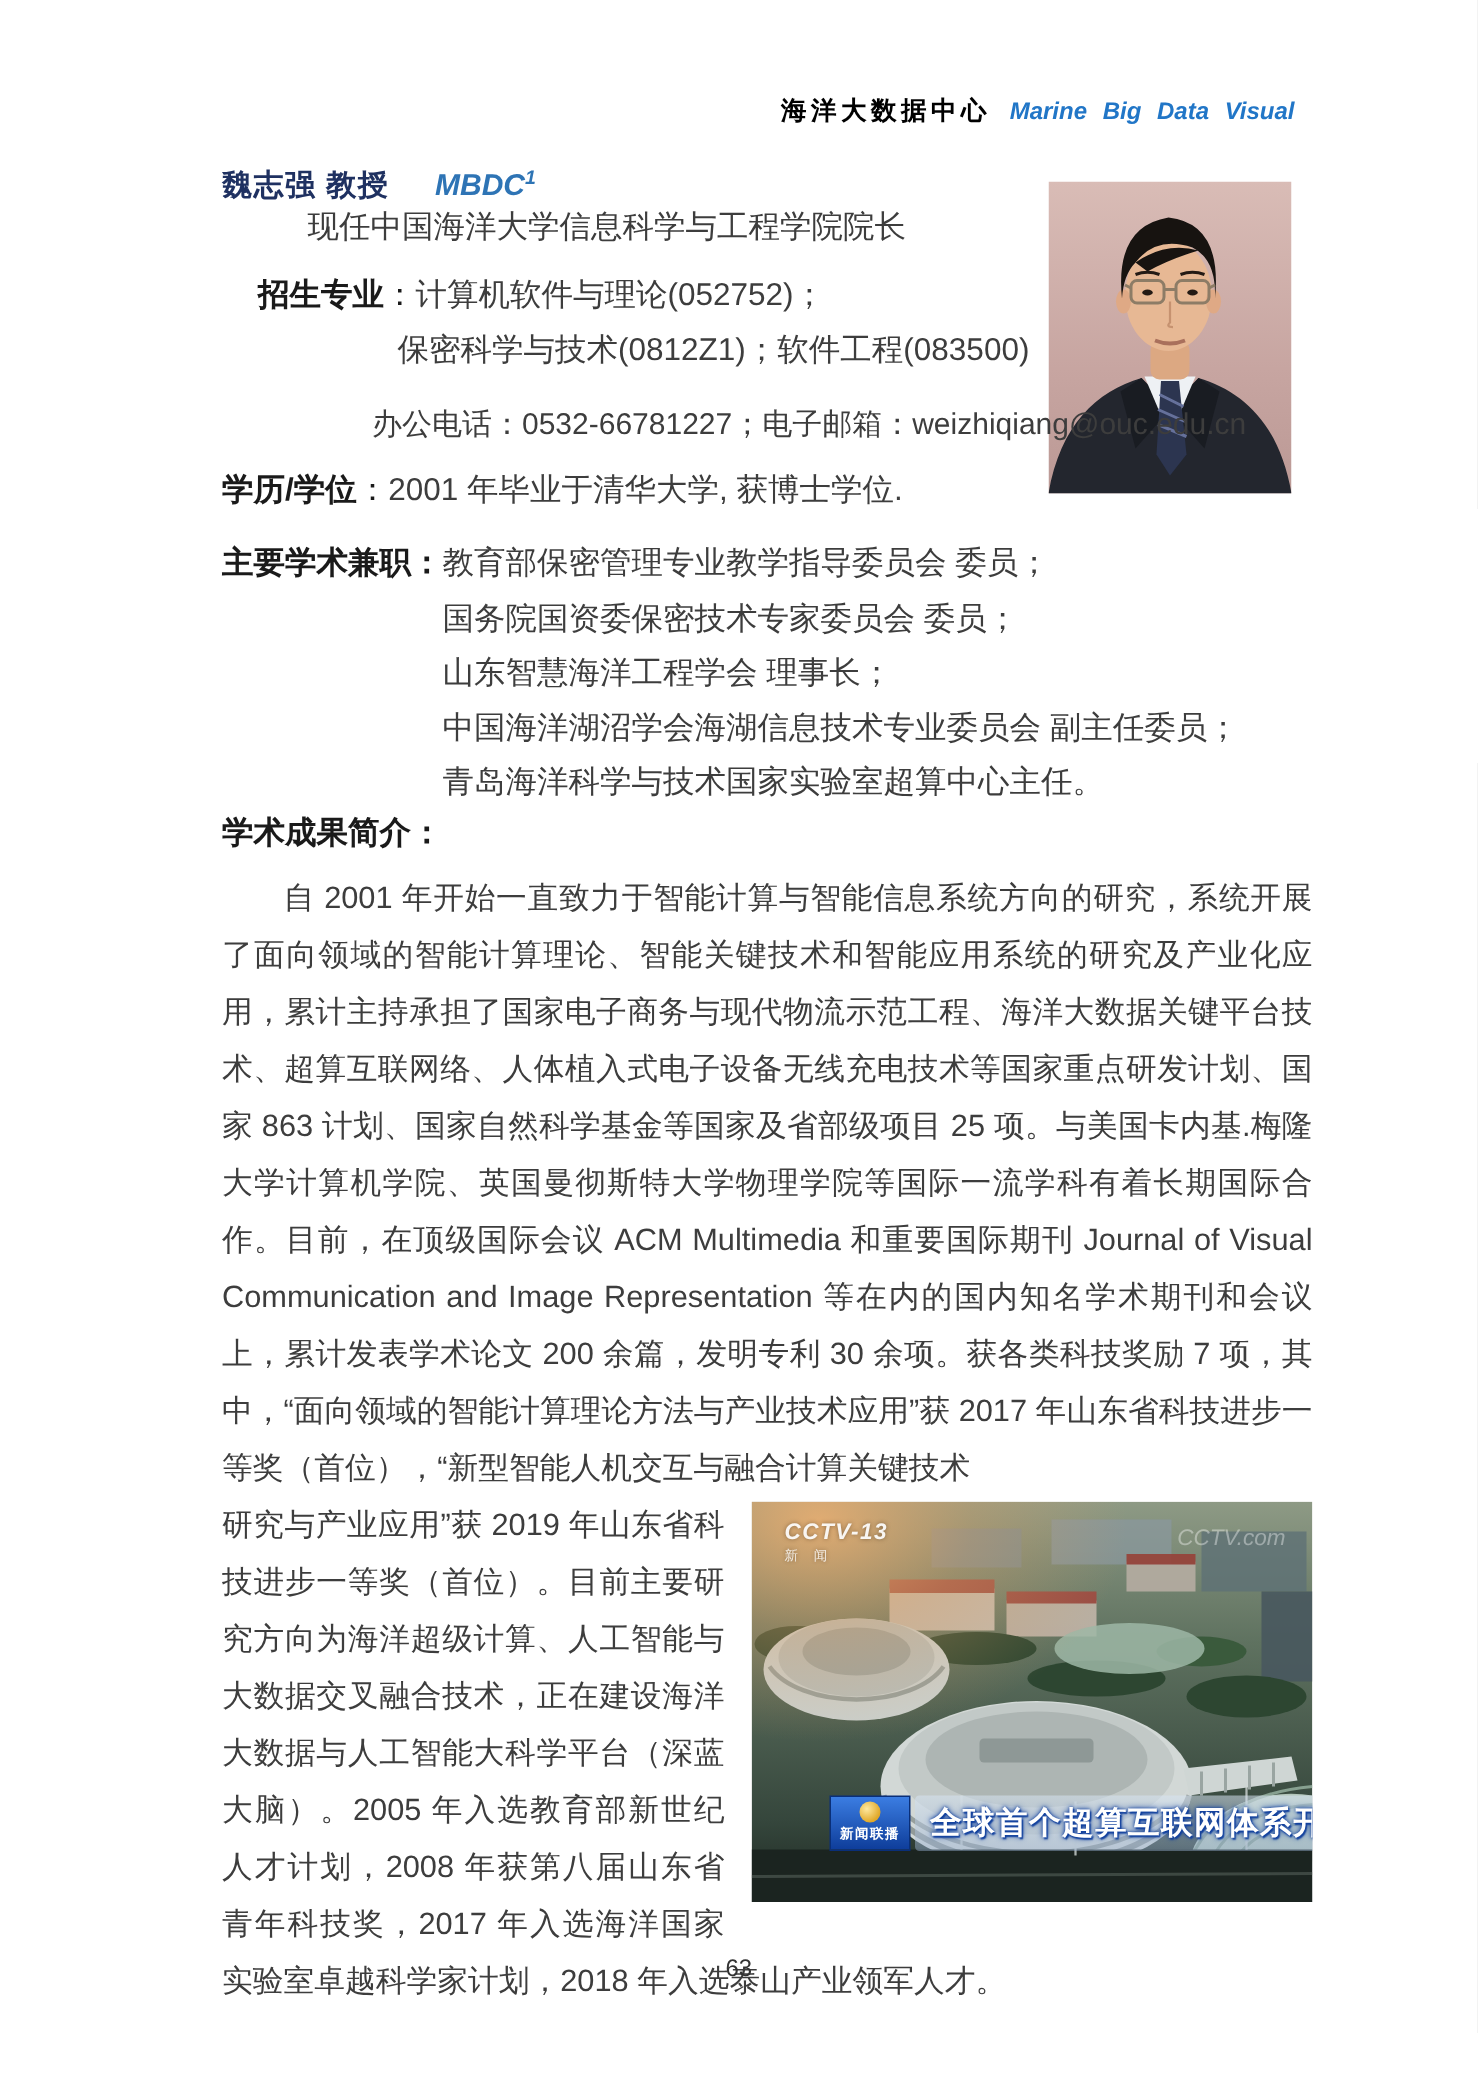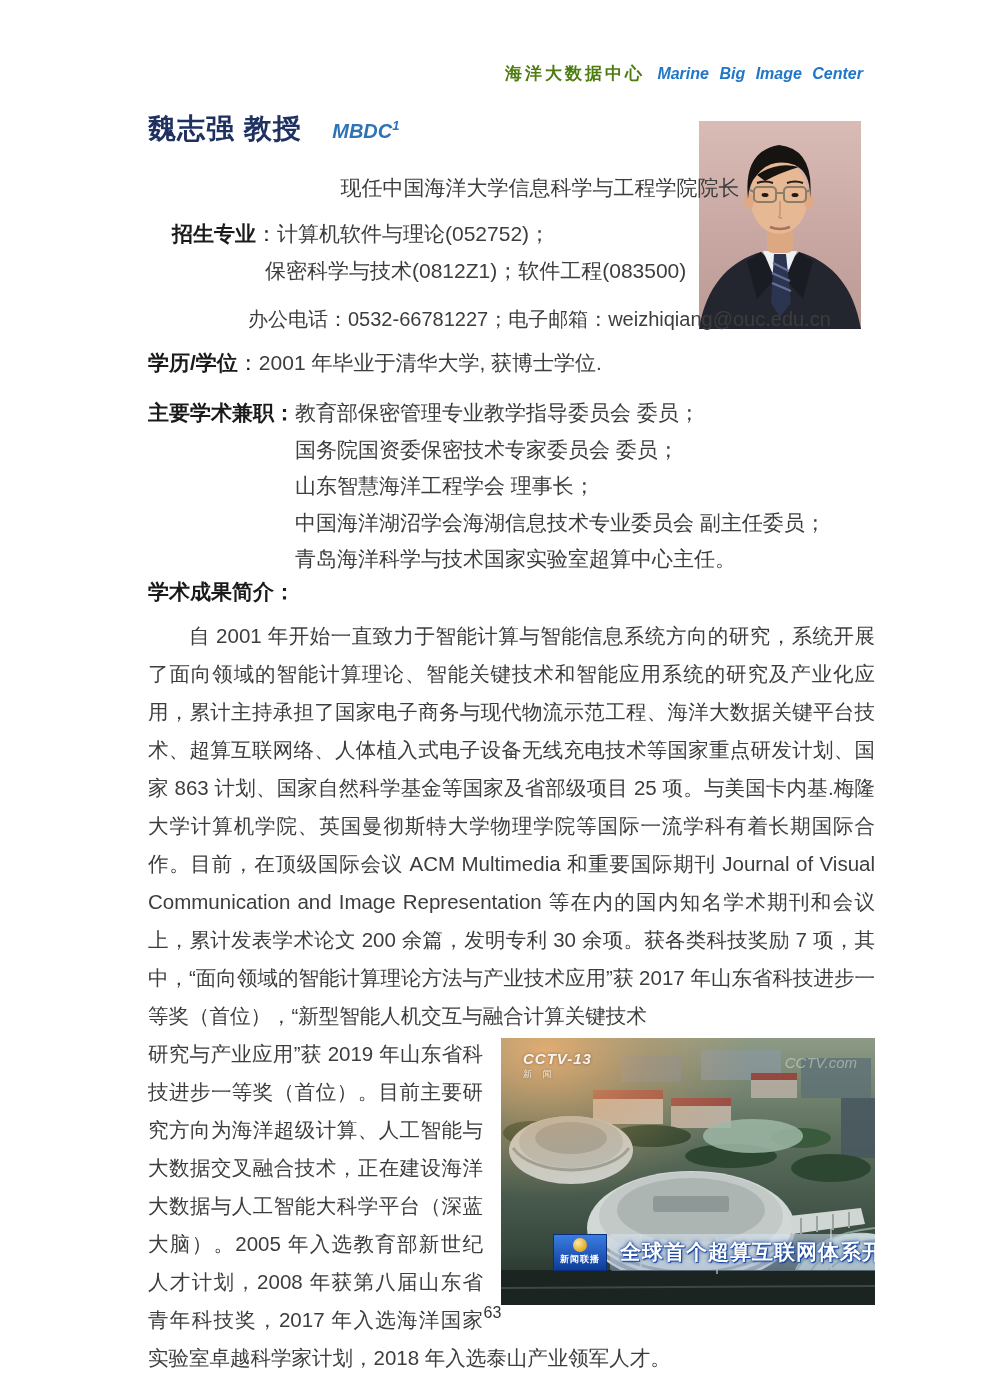--- a/index.html
+++ b/index.html
@@ -4,32 +4,32 @@
 <style>
   * { margin:0; padding:0; box-sizing:border-box; }
   html,body { background:#e9e9e9; }
   body { font-family:"Liberation Sans","DejaVu Sans",sans-serif; }
   .page {
     position:relative; width:985px; height:1388px; margin:0 auto;
     background:#ffffff; overflow:hidden; color:#3d3d3d;
   }
   
   .hdr { position:absolute; top:62px; right:122px; white-space:nowrap; }
-  .hdr-zh { color:#4d7c0f; font-weight:bold; font-size:17px; letter-spacing:3px; }
+  .hdr-zh { color:#000000; font-weight:bold; font-size:17px; letter-spacing:3px; }
   .hdr-en { color:#2176c7; font-style:italic; font-weight:bold; font-size:16px; margin-left:8px; word-spacing:6px; }
   
   .portrait { position:absolute; top:121px; left:699px; width:162px; height:208px; }
   .portrait svg { display:block; width:100%; height:100%; }
   
   .content { position:absolute; top:110px; left:148px; width:727px; }
   .title-row { white-space:nowrap; }
-  .prof-name { font-size:28px; font-weight:bold; color:#1f3161; letter-spacing:1px; }
+  .prof-name { font-size:20px; font-weight:bold; color:#1f3161; letter-spacing:1px; }
   .prof-tag { font-size:20px; font-weight:bold; font-style:italic; color:#2e74b5; margin-left:26px; }
   .prof-tag sup { font-size:13px; }
-  .position-line { margin-top:26px; margin-left:57px; font-size:21px; color:#3d3d3d;text-align:center; }
+  .position-line { margin-left:57px; font-size:21px; color:#3d3d3d; }
   .field { margin-top:13px; margin-left:24px; font-size:21px; line-height:37px; }
   .flabel { font-weight:bold; color:#1a1a1a; }
   .fcolon { color:#1a1a1a; }
   .cont { padding-left:93px; }
   .contact-line { margin-top:17px; margin-left:100px; font-size:20px; }
   .degree-line { margin-top:16px; font-size:21px; }
   .posts { margin-top:18px; display:flex; font-size:21px; line-height:36.5px; }
   .plabel { flex:0 0 auto; font-weight:bold; color:#1a1a1a; }
   .plist { flex:1; }
   .ach-heading { font-size:21px; font-weight:bold; color:#1a1a1a; }
@@ -52,21 +52,21 @@
   
   .footer { position:absolute; bottom:66px; left:0; width:100%; text-align:center; font-size:16px; color:#333; }
 </style>
 </head>
 <body>
 
 <div class="page">
 
   <div class="hdr">
     <span class="hdr-zh">海洋大数据中心</span>
-    <span class="hdr-en">Marine Big Image Center</span>
+    <span class="hdr-en">Marine Big Data Visual</span>
   </div>
 
   <div class="portrait">
     <svg viewBox="0 0 162 208" preserveAspectRatio="none">
       <defs>
         <linearGradient id="pbg" x1="0" y1="0" x2="0" y2="1">
           <stop offset="0" stop-color="#d9bcb6"></stop>
             <stop offset="0.6" stop-color="#c7a5a1"></stop>
             <stop offset="1" stop-color="#bb9995"></stop>
         </linearGradient>

